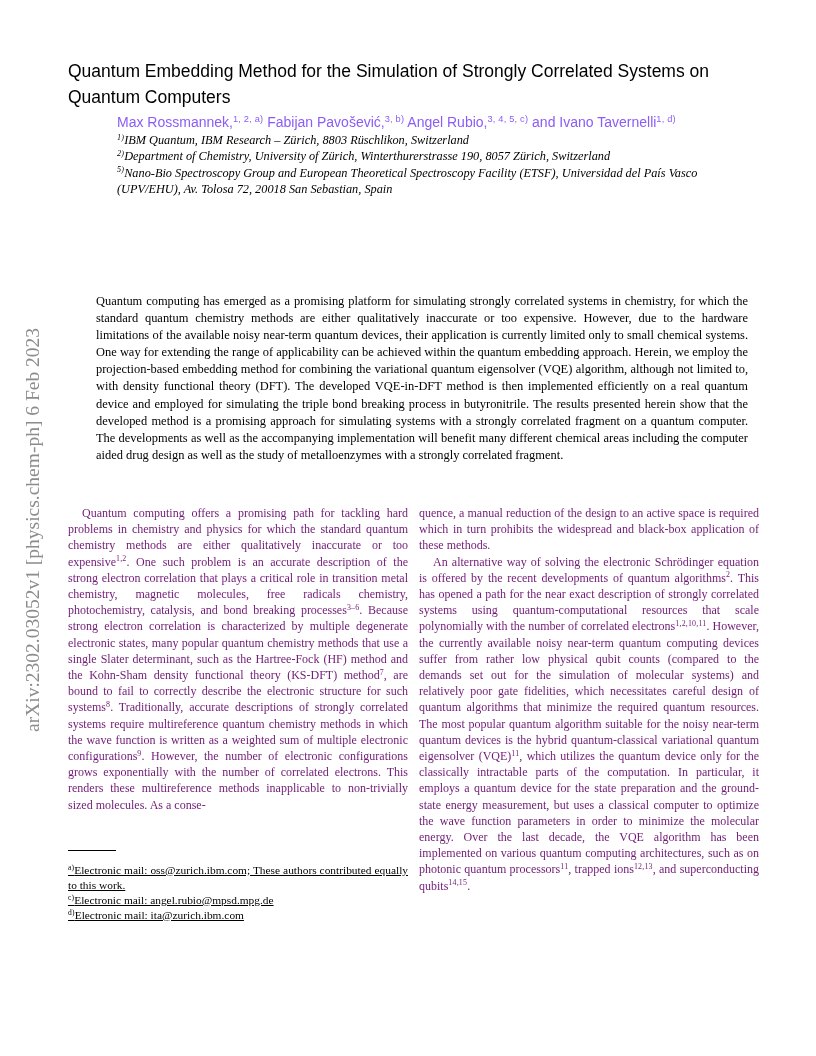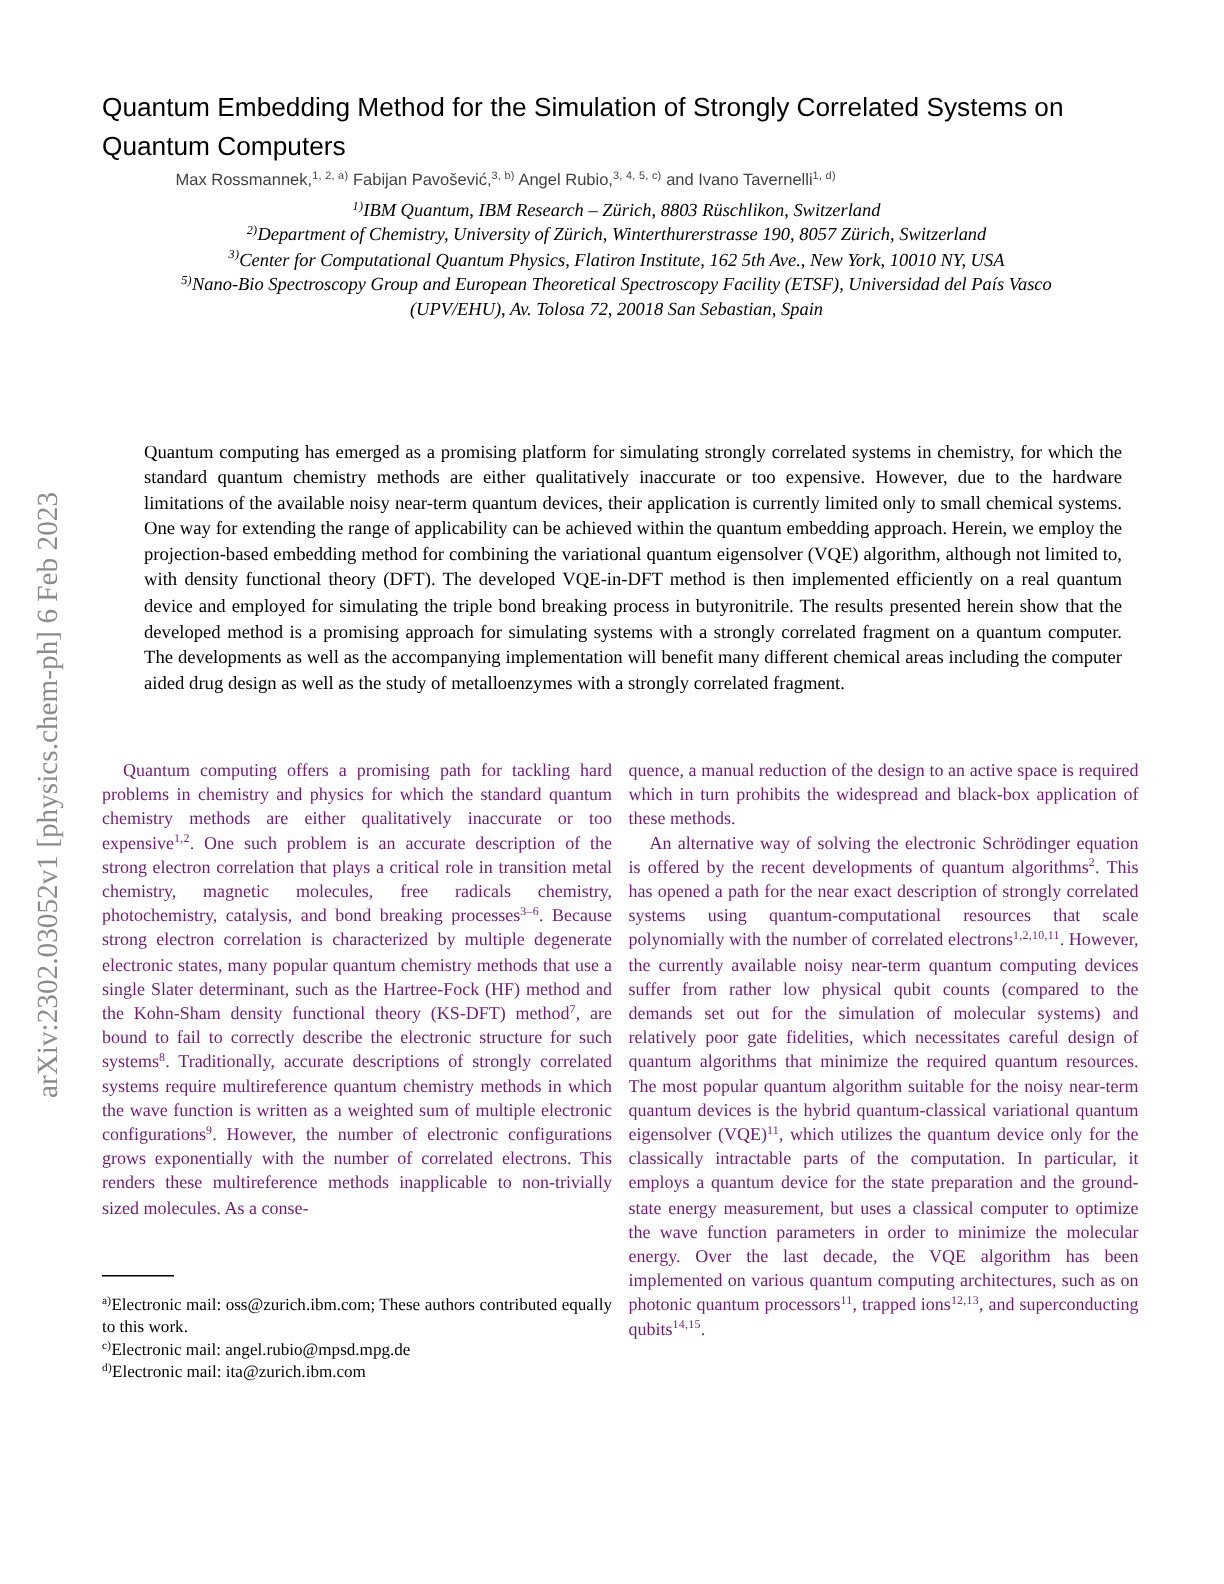--- a/index.html
+++ b/index.html
@@ -44,34 +44,33 @@
     font-size: 17.5px;
     line-height: 26px;
     color: #000000;
   }
   .authors {
     position: absolute;
     left: 117px;
     top: 114px;
     width: 600px;
     font-family: "Liberation Sans", sans-serif;
-    font-size: 11px;
-    color: #404040;
+    font-size: 14px;
+    color: #8b5cf6;
     white-space: nowrap;
   }
   .affiliations {
     position: absolute;
     left: 117px;
     top: 132px;
     width: 588px;
     font-style: italic;
     font-size: 12.3px;
     line-height: 16.4px;
     color: #000000;
-    text-align: center;
   }
   .aff { margin: 0; }
   .aff sup { font-style: italic; }
   .abstract {
     position: absolute;
     left: 96px;
     top: 293px;
     width: 652px;
     font-size: 12.45px;
     line-height: 17.1px;
@@ -100,37 +99,36 @@
     line-height: 14.9px;
     text-align: justify;
     color: #000000;
   }
   .footnote-rule {
     width: 48px;
     height: 0;
     border-top: 1px solid #000000;
     margin-bottom: 12px;
   }
-  .fn { margin: 0; }
+  .fn { margin: 0; text-decoration: underline; }
 </style>
 </head>
 <body>
 
 <div class="page">
 
   <div class="watermark">arXiv:2302.03052v1  [physics.chem-ph]  6 Feb 2023</div>
 
   <h1 class="title">Quantum Embedding Method for the Simulation of Strongly Correlated Systems on Quantum Computers</h1>
 
   <div class="authors">Max Rossmannek,<sup>1, 2, a)</sup> Fabijan Pavošević,<sup>3, b)</sup> Angel Rubio,<sup>3, 4, 5, c)</sup> and Ivano Tavernelli<sup>1, d)</sup></div>
 
   <div class="affiliations">
     <div class="aff"><sup>1)</sup>IBM Quantum, IBM Research – Zürich, 8803 Rüschlikon, Switzerland</div>
     <div class="aff"><sup>2)</sup>Department of Chemistry, University of Zürich, Winterthurerstrasse 190, 8057 Zürich, Switzerland</div>
-    <div class="aff"><sup>3)</sup>Center for Computational Quantum Physics, Flatiron Institute, 162 5th Ave., New York, 10010 NY, USA</div>
     <div class="aff"><sup>5)</sup>Nano-Bio Spectroscopy Group and European Theoretical Spectroscopy Facility (ETSF), Universidad del País Vasco (UPV/EHU), Av. Tolosa 72, 20018 San Sebastian, Spain</div>
   </div>
 
   <div class="abstract">Quantum computing has emerged as a promising platform for simulating strongly correlated systems in chemistry, for which the standard quantum chemistry methods are either qualitatively inaccurate or too expensive. However, due to the hardware limitations of the available noisy near-term quantum devices, their application is currently limited only to small chemical systems. One way for extending the range of applicability can be achieved within the quantum embedding approach. Herein, we employ the projection-based embedding method for combining the variational quantum eigensolver (VQE) algorithm, although not limited to, with density functional theory (DFT). The developed VQE-in-DFT method is then implemented efficiently on a real quantum device and employed for simulating the triple bond breaking process in butyronitrile. The results presented herein show that the developed method is a promising approach for simulating systems with a strongly correlated fragment on a quantum computer. The developments as well as the accompanying implementation will benefit many different chemical areas including the computer aided drug design as well as the study of metalloenzymes with a strongly correlated fragment.</div>
 
   <div class="col col-left">
     <p class="indent">Quantum computing offers a promising path for tackling hard problems in chemistry and physics for which the standard quantum chemistry methods are either qualitatively inaccurate or too expensive<sup>1,2</sup>. One such problem is an accurate description of the strong electron correlation that plays a critical role in transition metal chemistry, magnetic molecules, free radicals chemistry, photochemistry, catalysis, and bond breaking processes<sup>3–6</sup>. Because strong electron correlation is characterized by multiple degenerate electronic states, many popular quantum chemistry methods that use a single Slater determinant, such as the Hartree-Fock (HF) method and the Kohn-Sham density functional theory (KS-DFT) method<sup>7</sup>, are bound to fail to correctly describe the electronic structure for such systems<sup>8</sup>. Traditionally, accurate descriptions of strongly correlated systems require multireference quantum chemistry methods in which the wave function is written as a weighted sum of multiple electronic configurations<sup>9</sup>. However, the number of electronic configurations grows exponentially with the number of correlated electrons. This renders these multireference methods inapplicable to non-trivially sized molecules. As a conse-</p>
   </div>
 
   <div class="col col-right">

